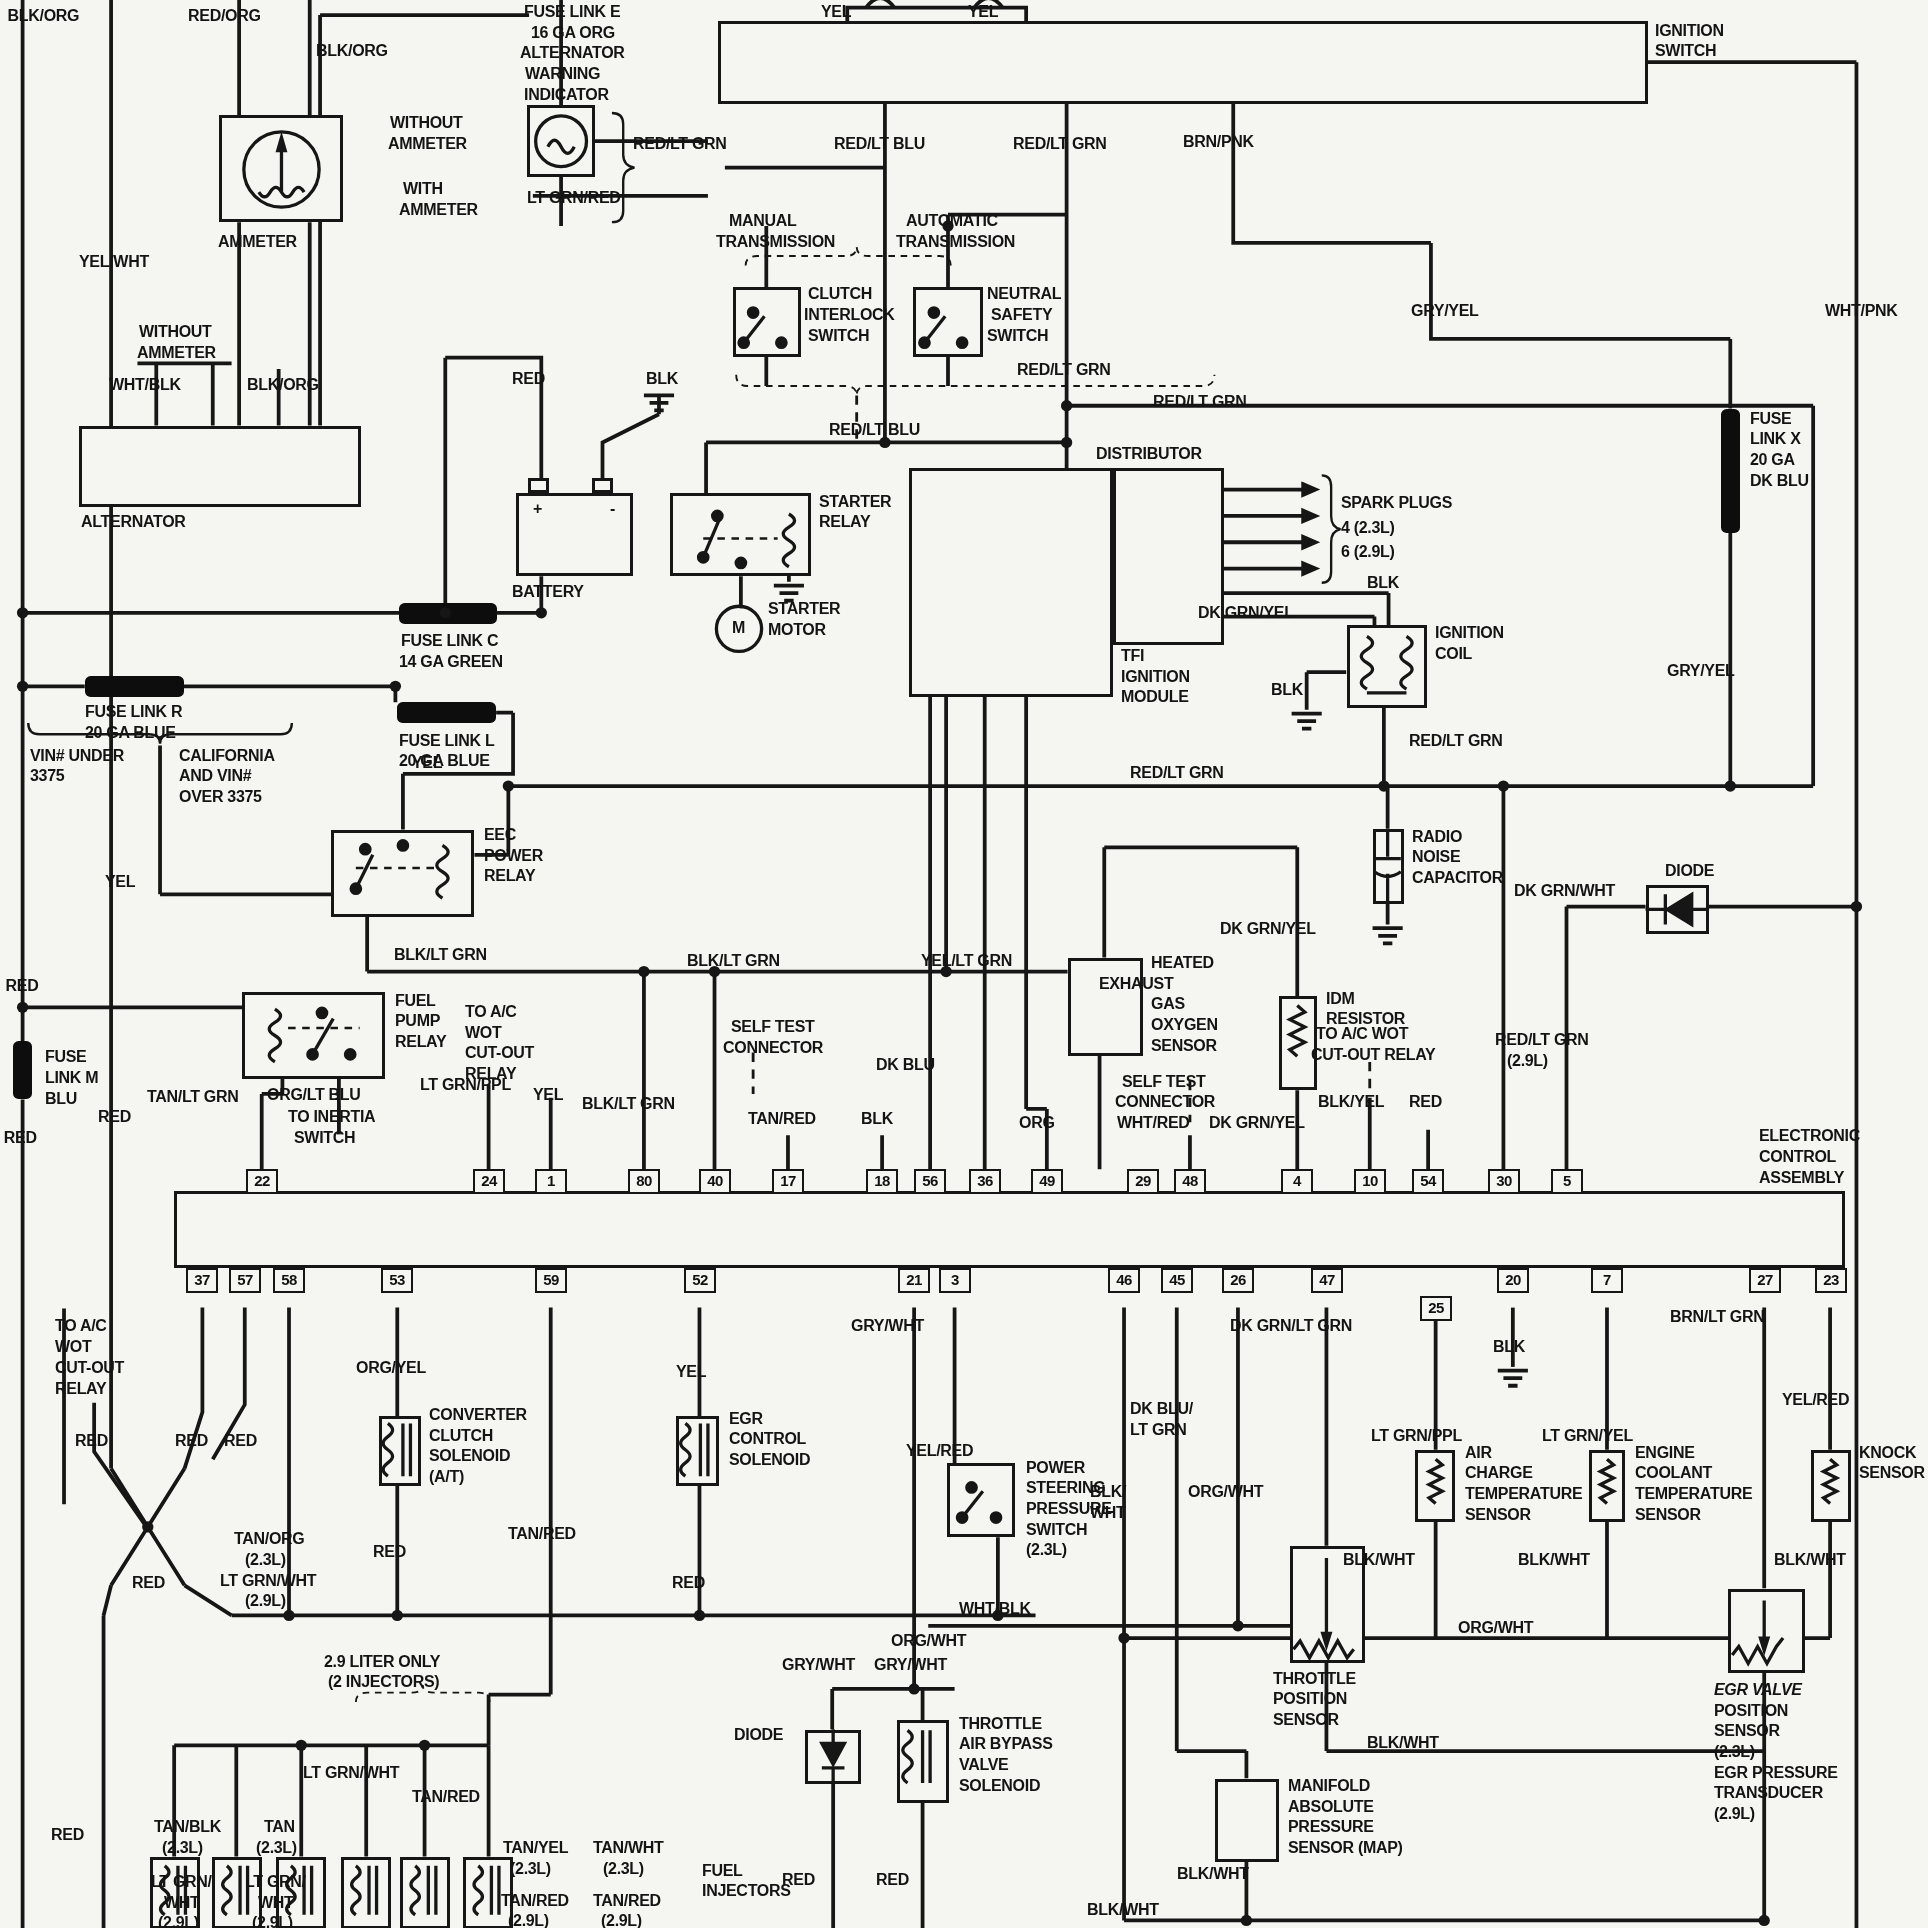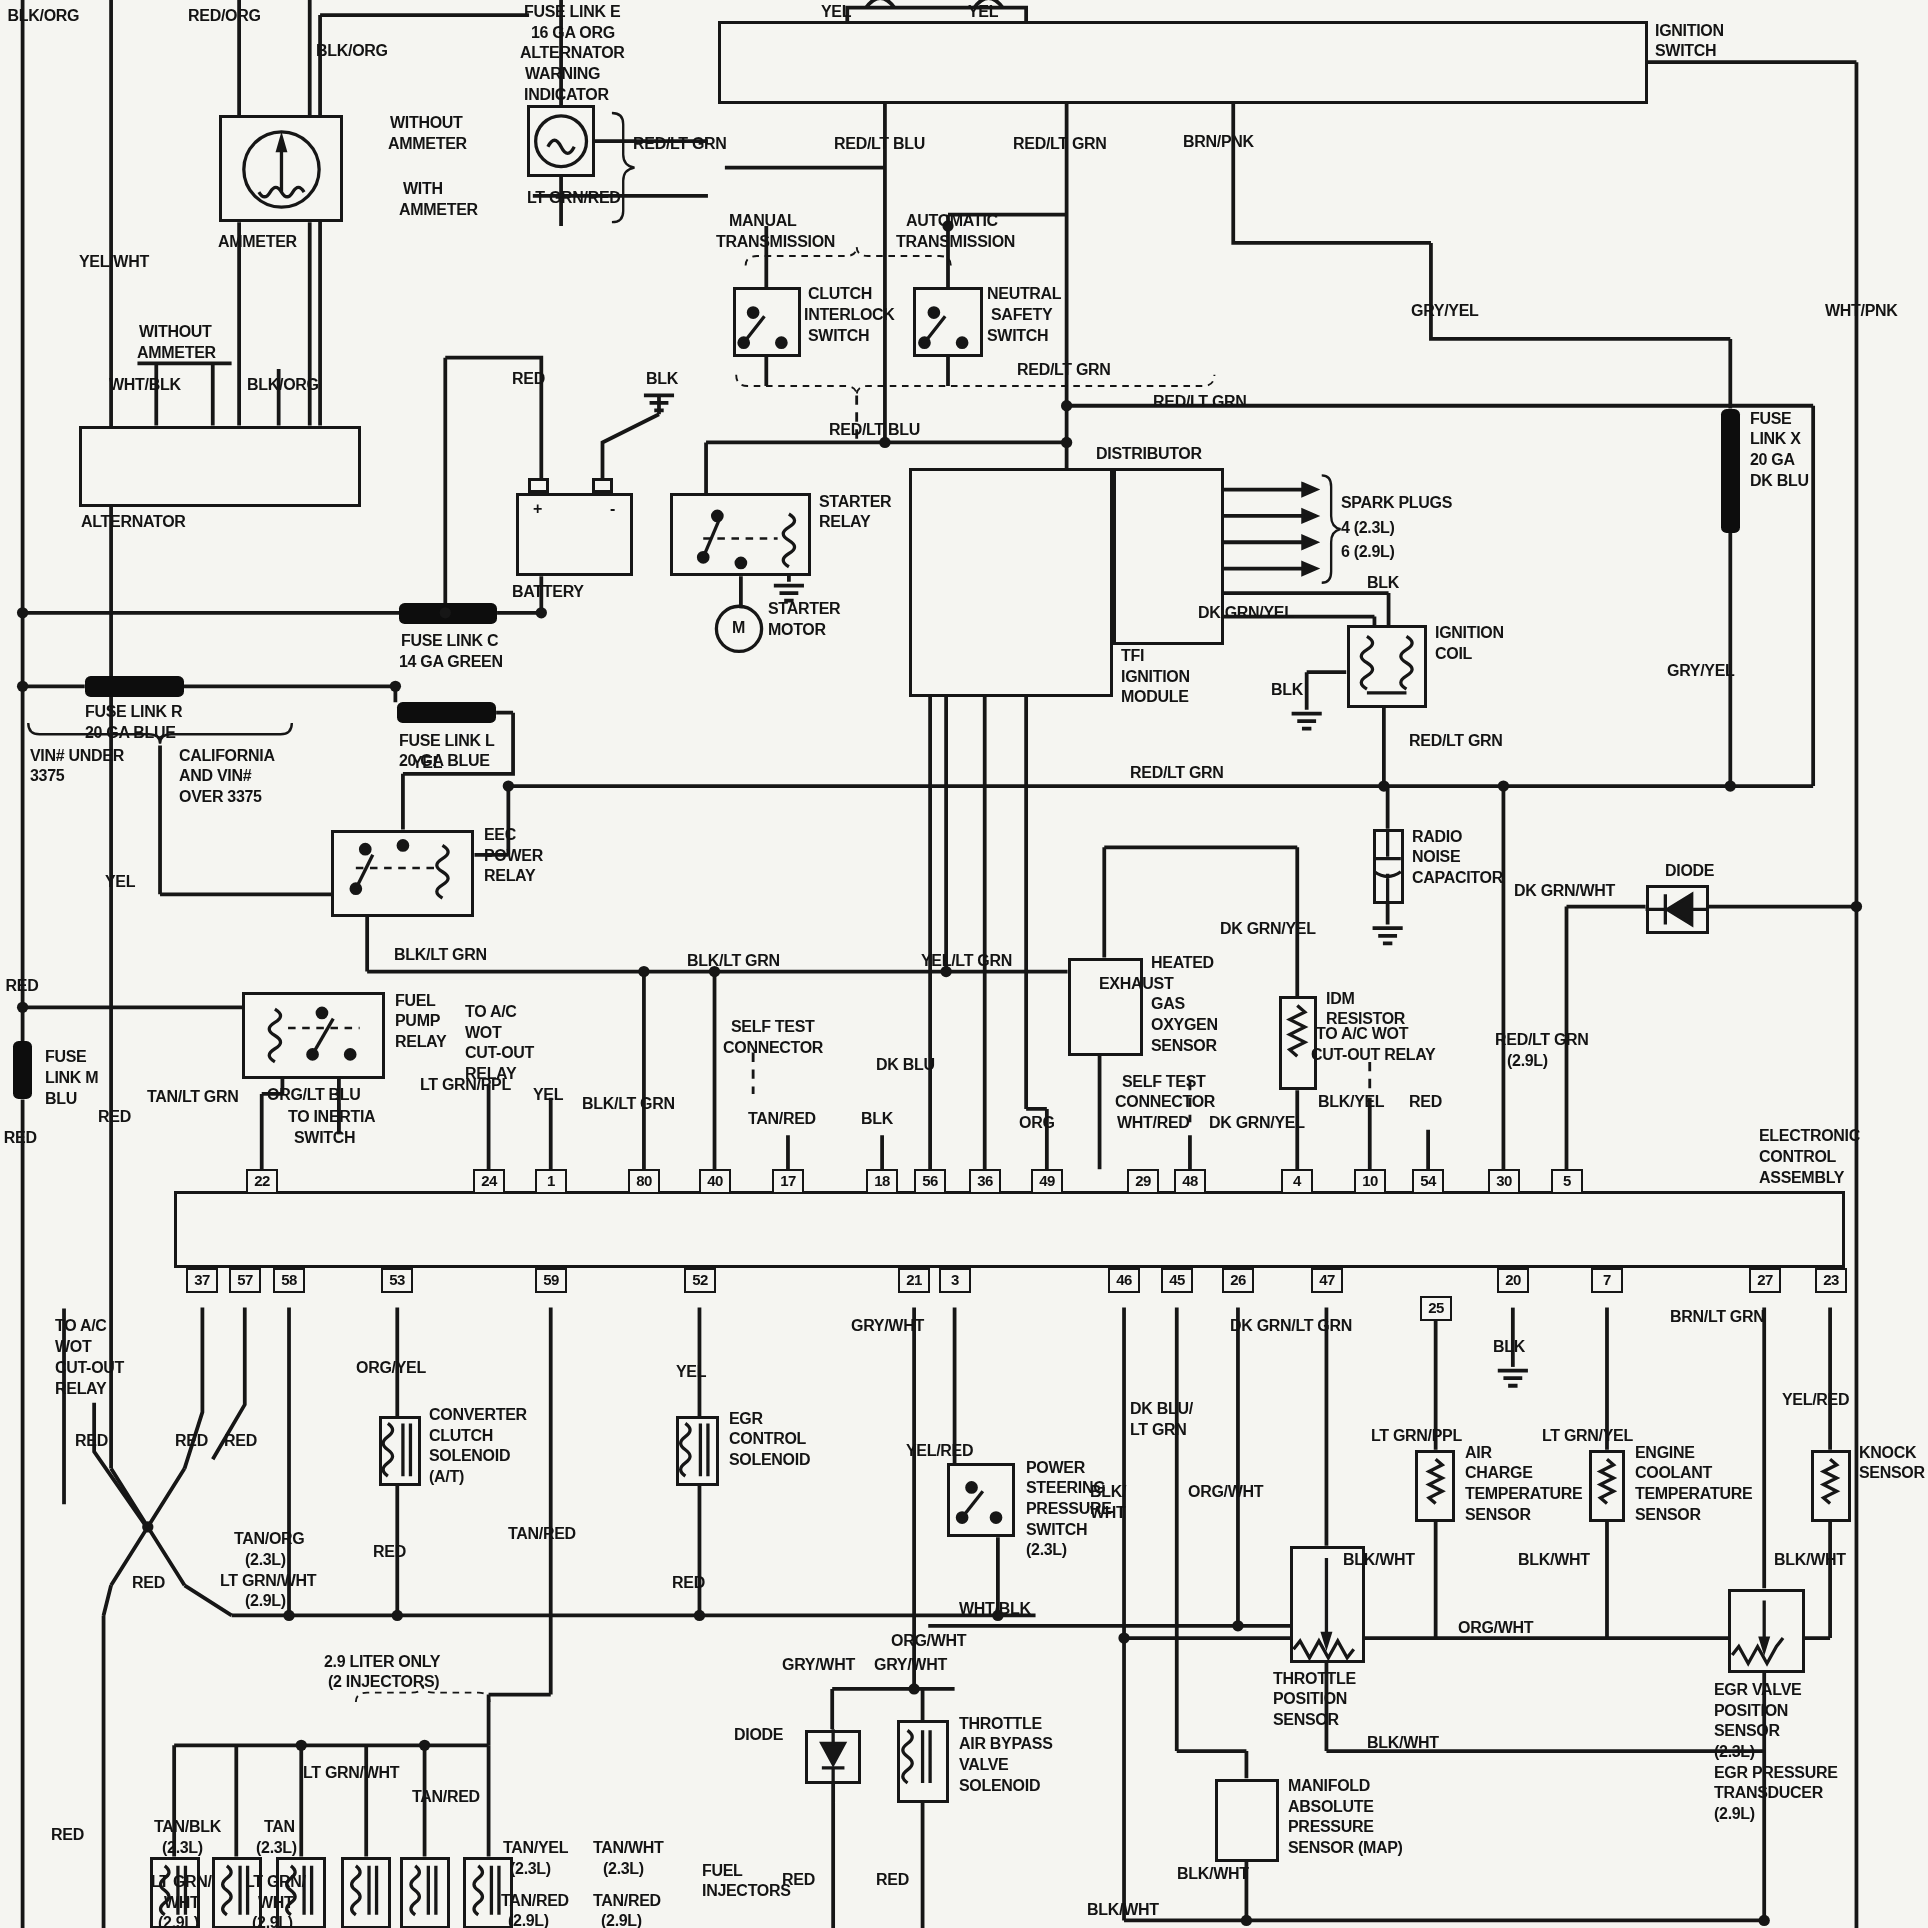--- a/index.html
+++ b/index.html
@@ -509,21 +509,21 @@
       <div class="lbl" style="left: 1859px; top: 1463px;">SENSOR</div>
       <div class="lbl" style="left: 1343px; top: 1550px;">BLK/WHT</div>
       <div class="lbl" style="left: 1518px; top: 1550px;">BLK/WHT</div>
       <div class="lbl" style="left: 1774px; top: 1550px;">BLK/WHT</div>
       <div class="lbl" style="left: 1273px; top: 1669px;">THROTTLE</div>
       <div class="lbl" style="left: 1273px; top: 1689px;">POSITION</div>
       <div class="lbl" style="left: 1273px; top: 1710px;">SENSOR</div>
       <div class="lbl" style="left: 891px; top: 1631px;">ORG/WHT</div>
       <div class="lbl" style="left: 1458px; top: 1618px;">ORG/WHT</div>
       <div class="lbl" style="left: 1367px; top: 1733px;">BLK/WHT</div>
-      <div class="lbl" style="left: 1714px; top: 1680px;">EGR VALVE</div>
+      <div class="lbl" style="left: 1714px; top: 1680px; font-style: italic;">EGR VALVE</div>
       <div class="lbl" style="left: 1714px; top: 1701px;">POSITION</div>
       <div class="lbl" style="left: 1714px; top: 1721px;">SENSOR</div>
       <div class="lbl" style="left: 1714px; top: 1742px;">(2.3L)</div>
       <div class="lbl" style="left: 1714px; top: 1763px;">EGR PRESSURE</div>
       <div class="lbl" style="left: 1714px; top: 1783px;">TRANSDUCER</div>
       <div class="lbl" style="left: 1714px; top: 1804px;">(2.9L)</div>
       <div class="lbl" style="left: 324px; top: 1652px;">2.9 LITER ONLY</div>
       <div class="lbl" style="left: 328px; top: 1672px;">(2 INJECTORS)</div>
       <div class="lbl" style="left: 303px; top: 1763px;">LT GRN/WHT</div>
       <div class="lbl" style="left: 412px; top: 1787px;">TAN/RED</div>

